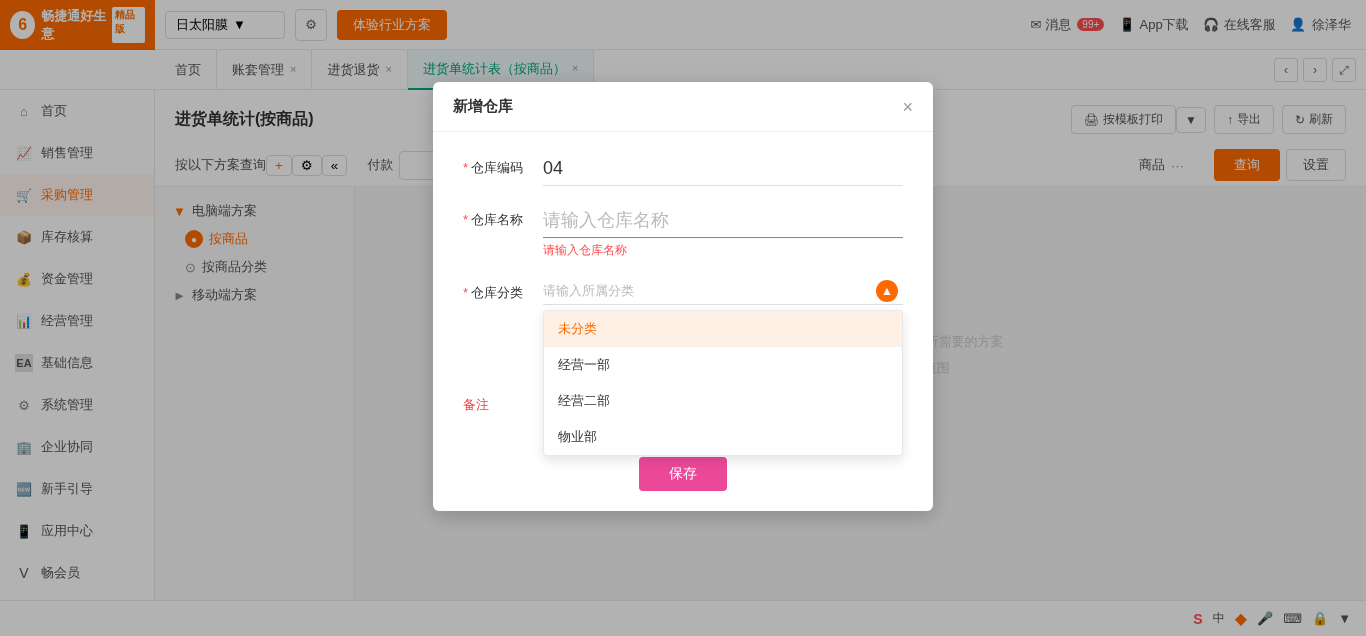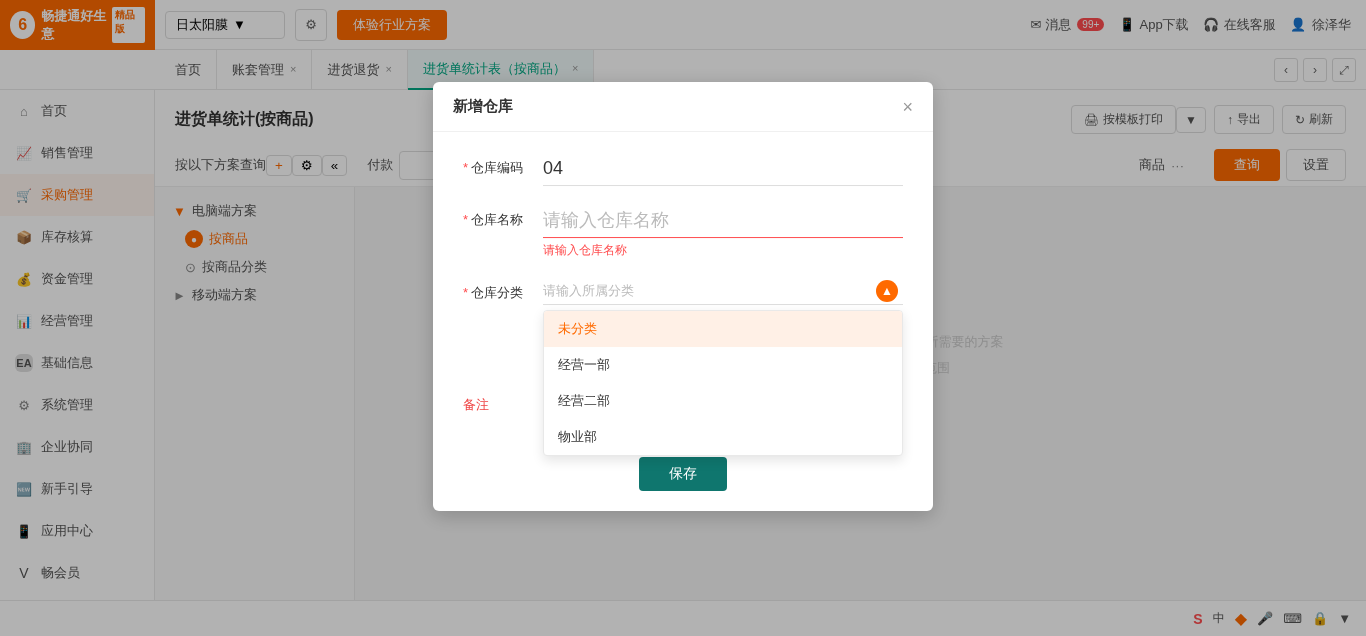--- a/index.html
+++ b/index.html
@@ -185,21 +185,21 @@
     .field-remark { font-size: 13px; color: #ef4444; padding-top: 7px; min-width: 80px; margin-top: 24px; }
     .field-textarea {
       flex: 1; border: none; border-bottom: 1px solid #ddd;
       padding: 6px 0; font-size: 13px; color: #333; outline: none;
       background: transparent; resize: none; height: 32px;
     }
 
     
     .dialog-footer { display: flex; justify-content: center; gap: 10px; padding: 5px 20px 0; }
     .btn-save {
-      background: #0f766e; color: #fff; border: none; border-radius: 4px;
+      background: #ec4899; color: #fff; border: none; border-radius: 4px;
       padding: 8px 30px; font-size: 14px; cursor: pointer;
     }
 
     
     .bottom-bar {
       position: fixed; bottom: 0; left: 0; right: 0; height: 36px;
       background: #fff; border-top: 1px solid #e8e8e8;
       display: flex; align-items: center; justify-content: flex-end;
       padding: 0 15px; gap: 10px;
     }
@@ -334,21 +334,21 @@
     </div>
     <div class="sidebar-item">
       <span class="sidebar-icon">💰</span>
       <span>资金管理</span>
     </div>
     <div class="sidebar-item">
       <span class="sidebar-icon">📊</span>
       <span>经营管理</span>
     </div>
     <div class="sidebar-item">
-      <span class="sidebar-icon" style="font-size:11px;font-weight:bold;color:#555;background:#e0e0e0;border-radius:6px;padding:1px 3px;">EA</span>
+      <span class="sidebar-icon" style="font-size:11px;font-weight:bold;color:#555;background:#e0e0e0;border-radius:0;padding:1px 3px;">EA</span>
       <span>基础信息</span>
     </div>
     <div class="sidebar-item">
       <span class="sidebar-icon">⚙</span>
       <span>系统管理</span>
     </div>
     <div class="sidebar-item">
       <span class="sidebar-icon">🏢</span>
       <span>企业协同</span>
     </div>

